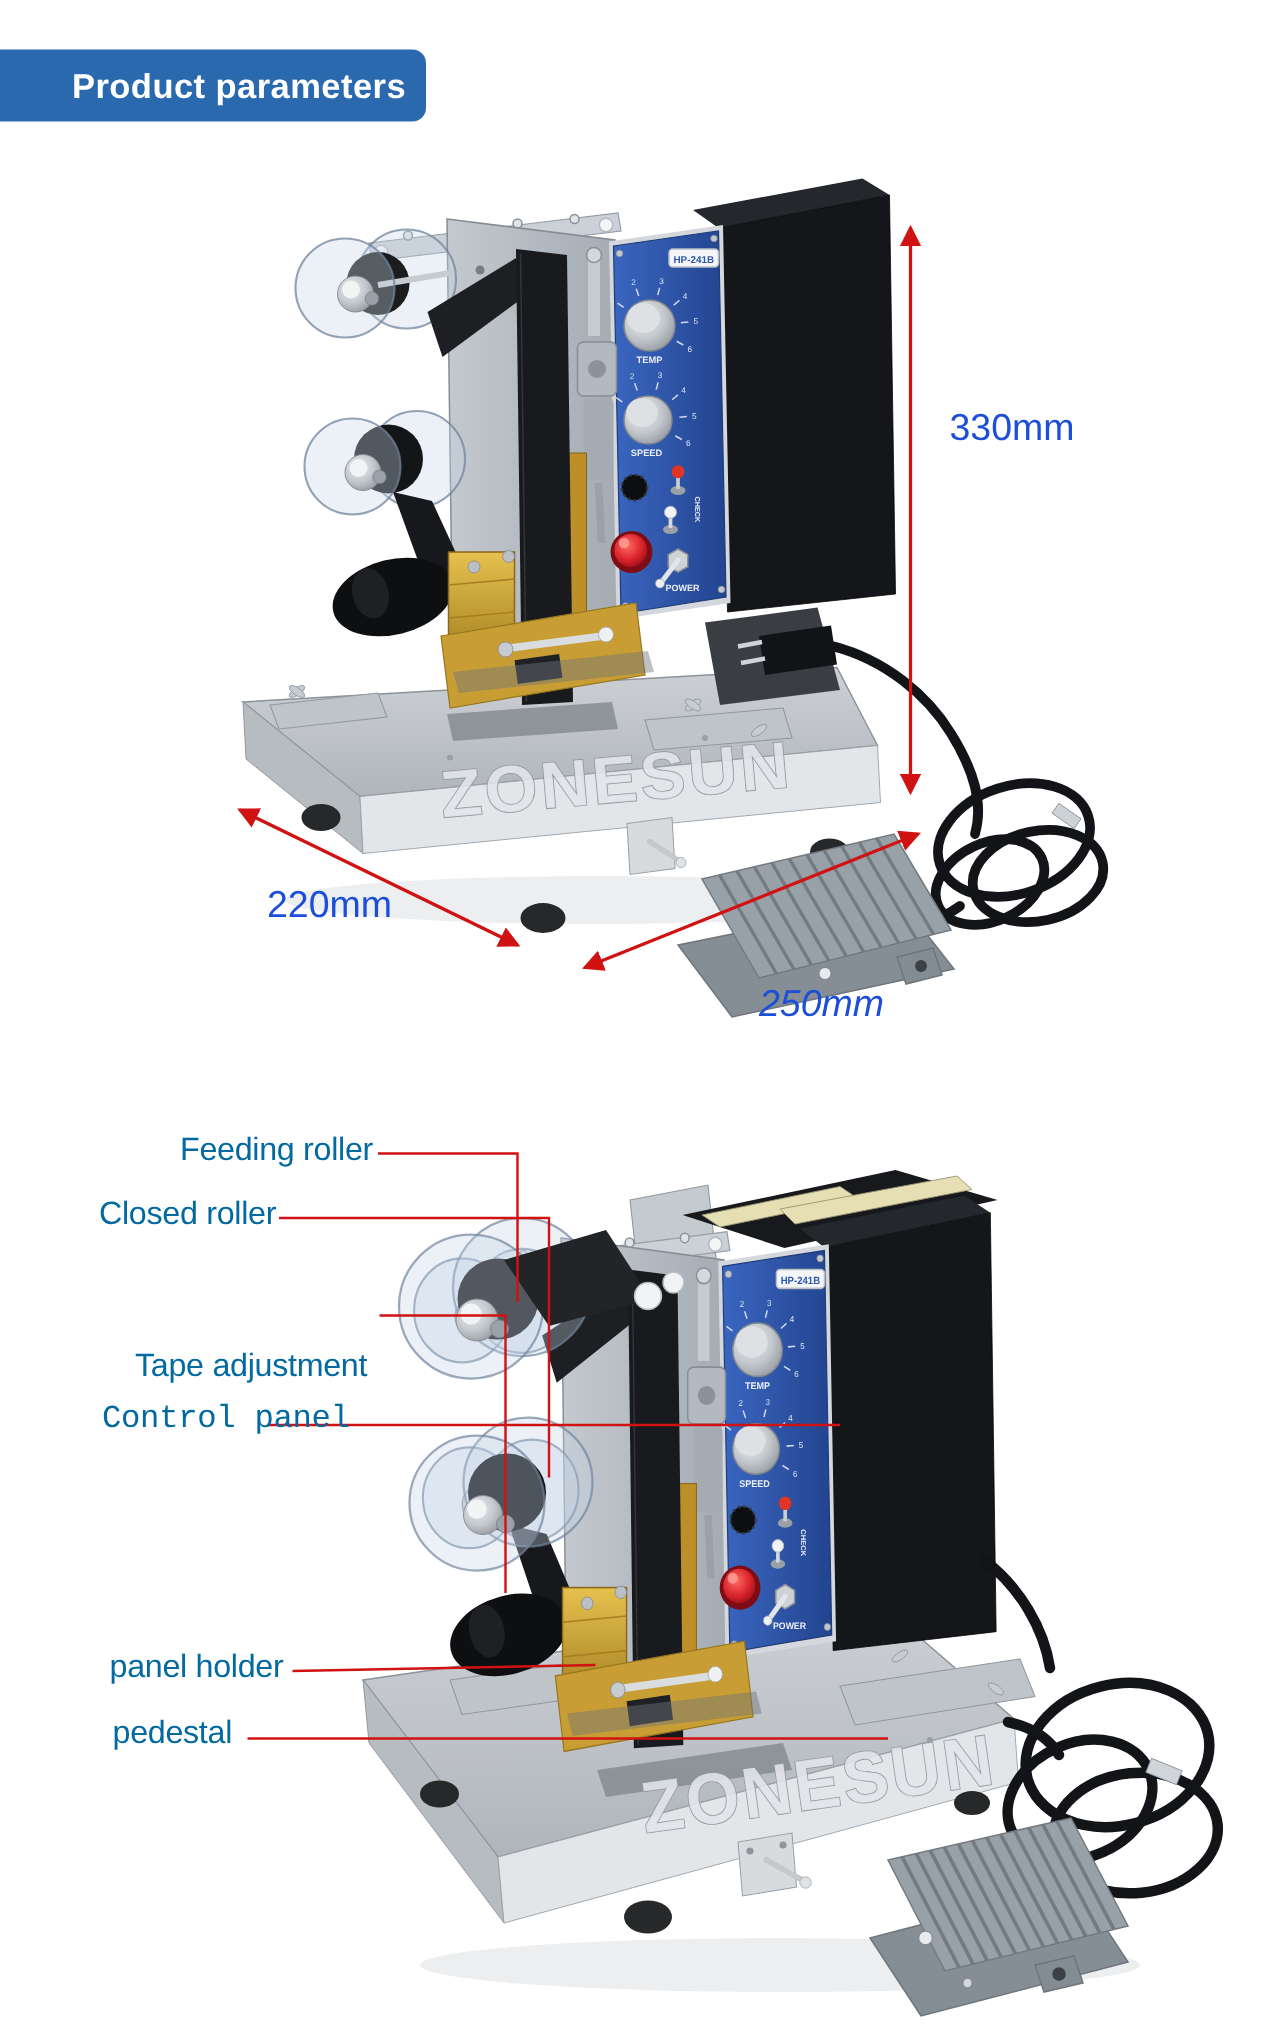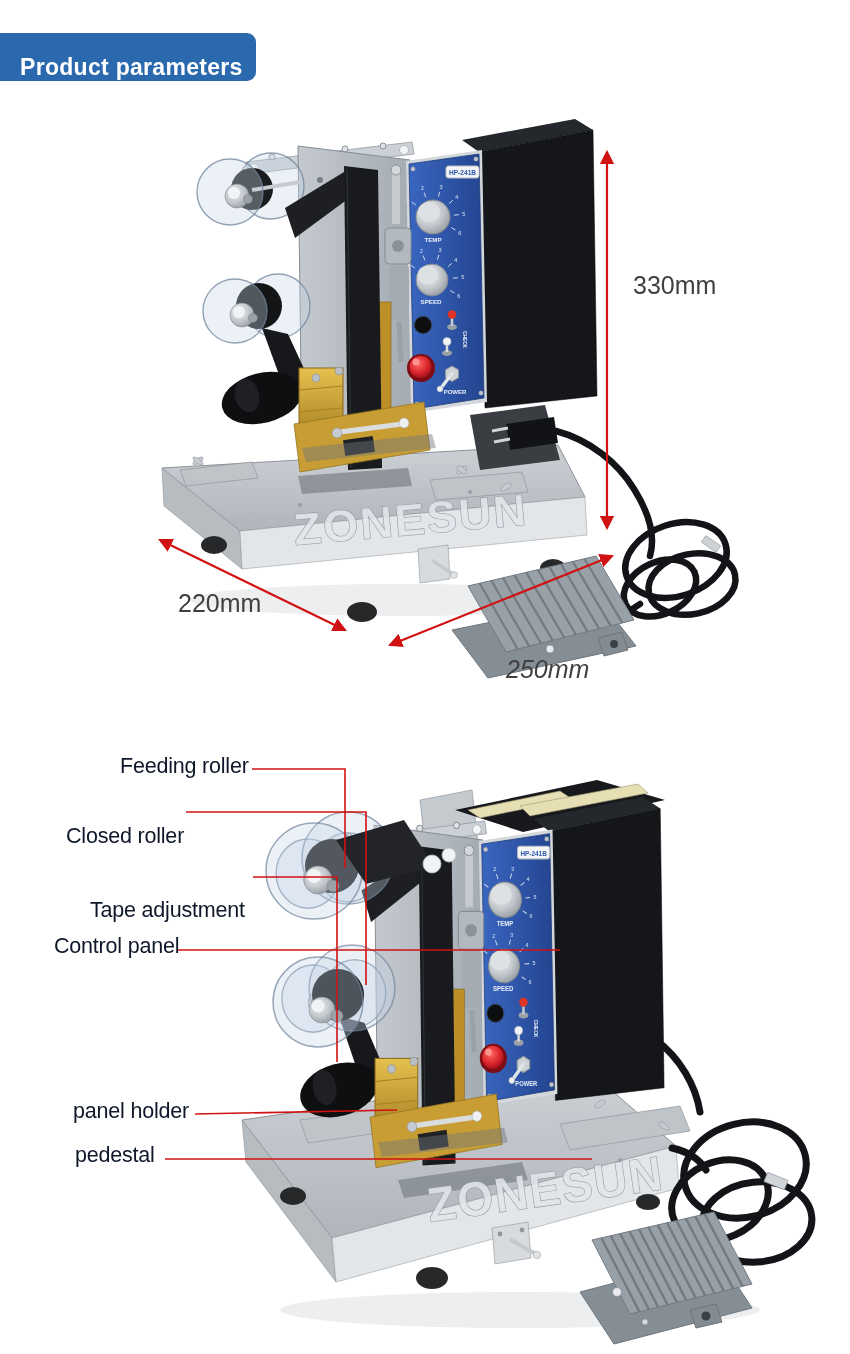--- a/index.html
+++ b/index.html
@@ -1,31 +1,31 @@
 <!DOCTYPE html>
 <html style="--header-bg: #2a69ae; --accent-red: #d11212;"><head>
 <meta charset="utf-8">
 <style>
   html,body{margin:0;padding:0;background:#ffffff;}
   .page{position:relative;width:850px;height:1354px;background:#fff;overflow:hidden;
         font-family:"Liberation Sans",sans-serif;}
   .art{position:absolute;left:0;top:0;}
   .banner{position:absolute;left:0;top:33px;width:236px;height:48px;
           background:var(--header-bg,#2a69ae);border-radius:0 9px 9px 0;
-          display:flex;align-items:flex-end;padding-left:20px;}
+          display:flex;align-items:center;padding-left:48px;}
   .banner span{color:#fff;font-size:23px;font-weight:bold;letter-spacing:.3px;}
-  .dim{position:absolute;color:#404040;font-size:25px;white-space:nowrap;}
+  .dim{position:absolute;color:#1d4ed8;font-size:25px;white-space:nowrap;}
   .dim330{left:633px;top:271px;}
   .dim220{left:178px;top:576px;margin-top:13px;}
   .dim250{left:506px;top:655px;font-style:italic;}
-  .callout{position:absolute;color:#0f172a;font-size:21.5px;letter-spacing:-.2px;white-space:nowrap;}
+  .callout{position:absolute;color:#0369a1;font-size:21.5px;letter-spacing:-.2px;white-space:nowrap;}
   .c-feeding{left:120px;top:754px;}
-  .c-closed{left:66px;top:797px;margin-top:27px;}
+  .c-closed{left:66px;top:797px;}
   .c-tape{left:90px;top:862px;margin-top:36px;}
-  .c-control{left:54px;top:934px;}
+  .c-control{left:68px;top:934px;font-family:Liberation Mono, monospace;}
   .c-letter{left:73px;top:1099px;}
   .c-pedestal{left:75px;top:1143px;}
   .redline{fill:none;stroke:var(--accent-red,#d11212);stroke-width:1.6px;}
   .dimline{fill:none;stroke:var(--accent-red,#d11212);stroke-width:2.2px;}
   .wm{font-weight:bold;letter-spacing:2px;fill:#e2e5e9;fill-opacity:.88;
       stroke:#8e959d;stroke-width:1px;paint-order:stroke;}
   .ptxt{fill:#e9eef9;font-weight:bold;}
   .cable{fill:none;stroke:#131417;stroke-linecap:round;}
 </style>
 </head>

